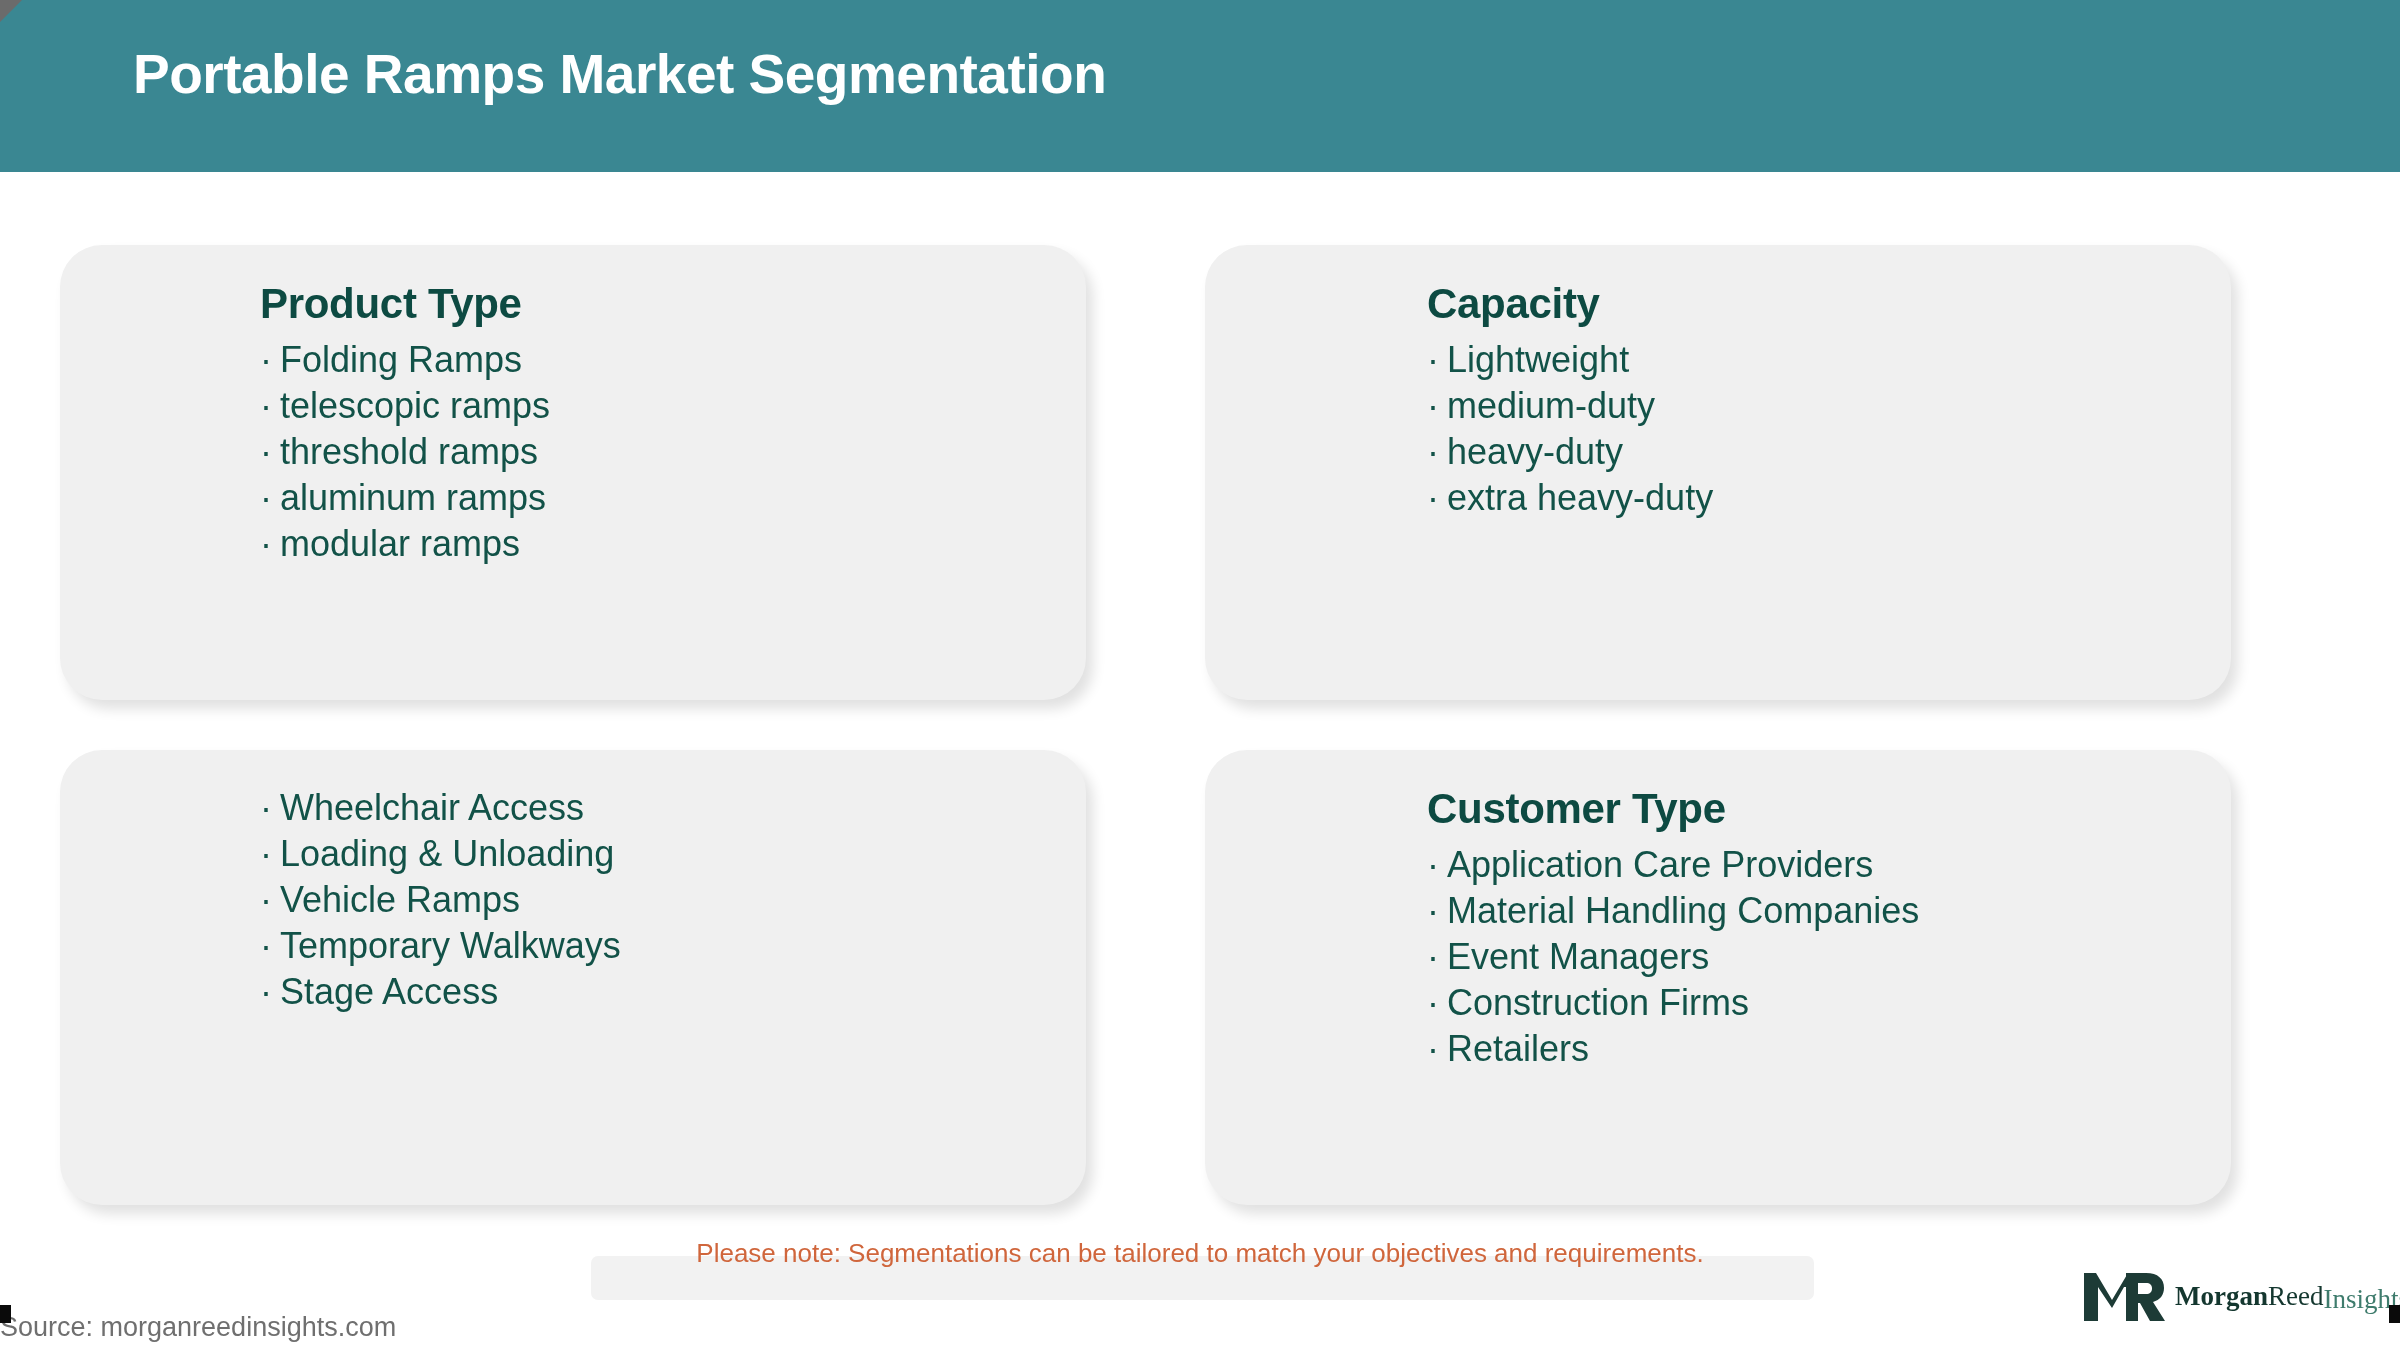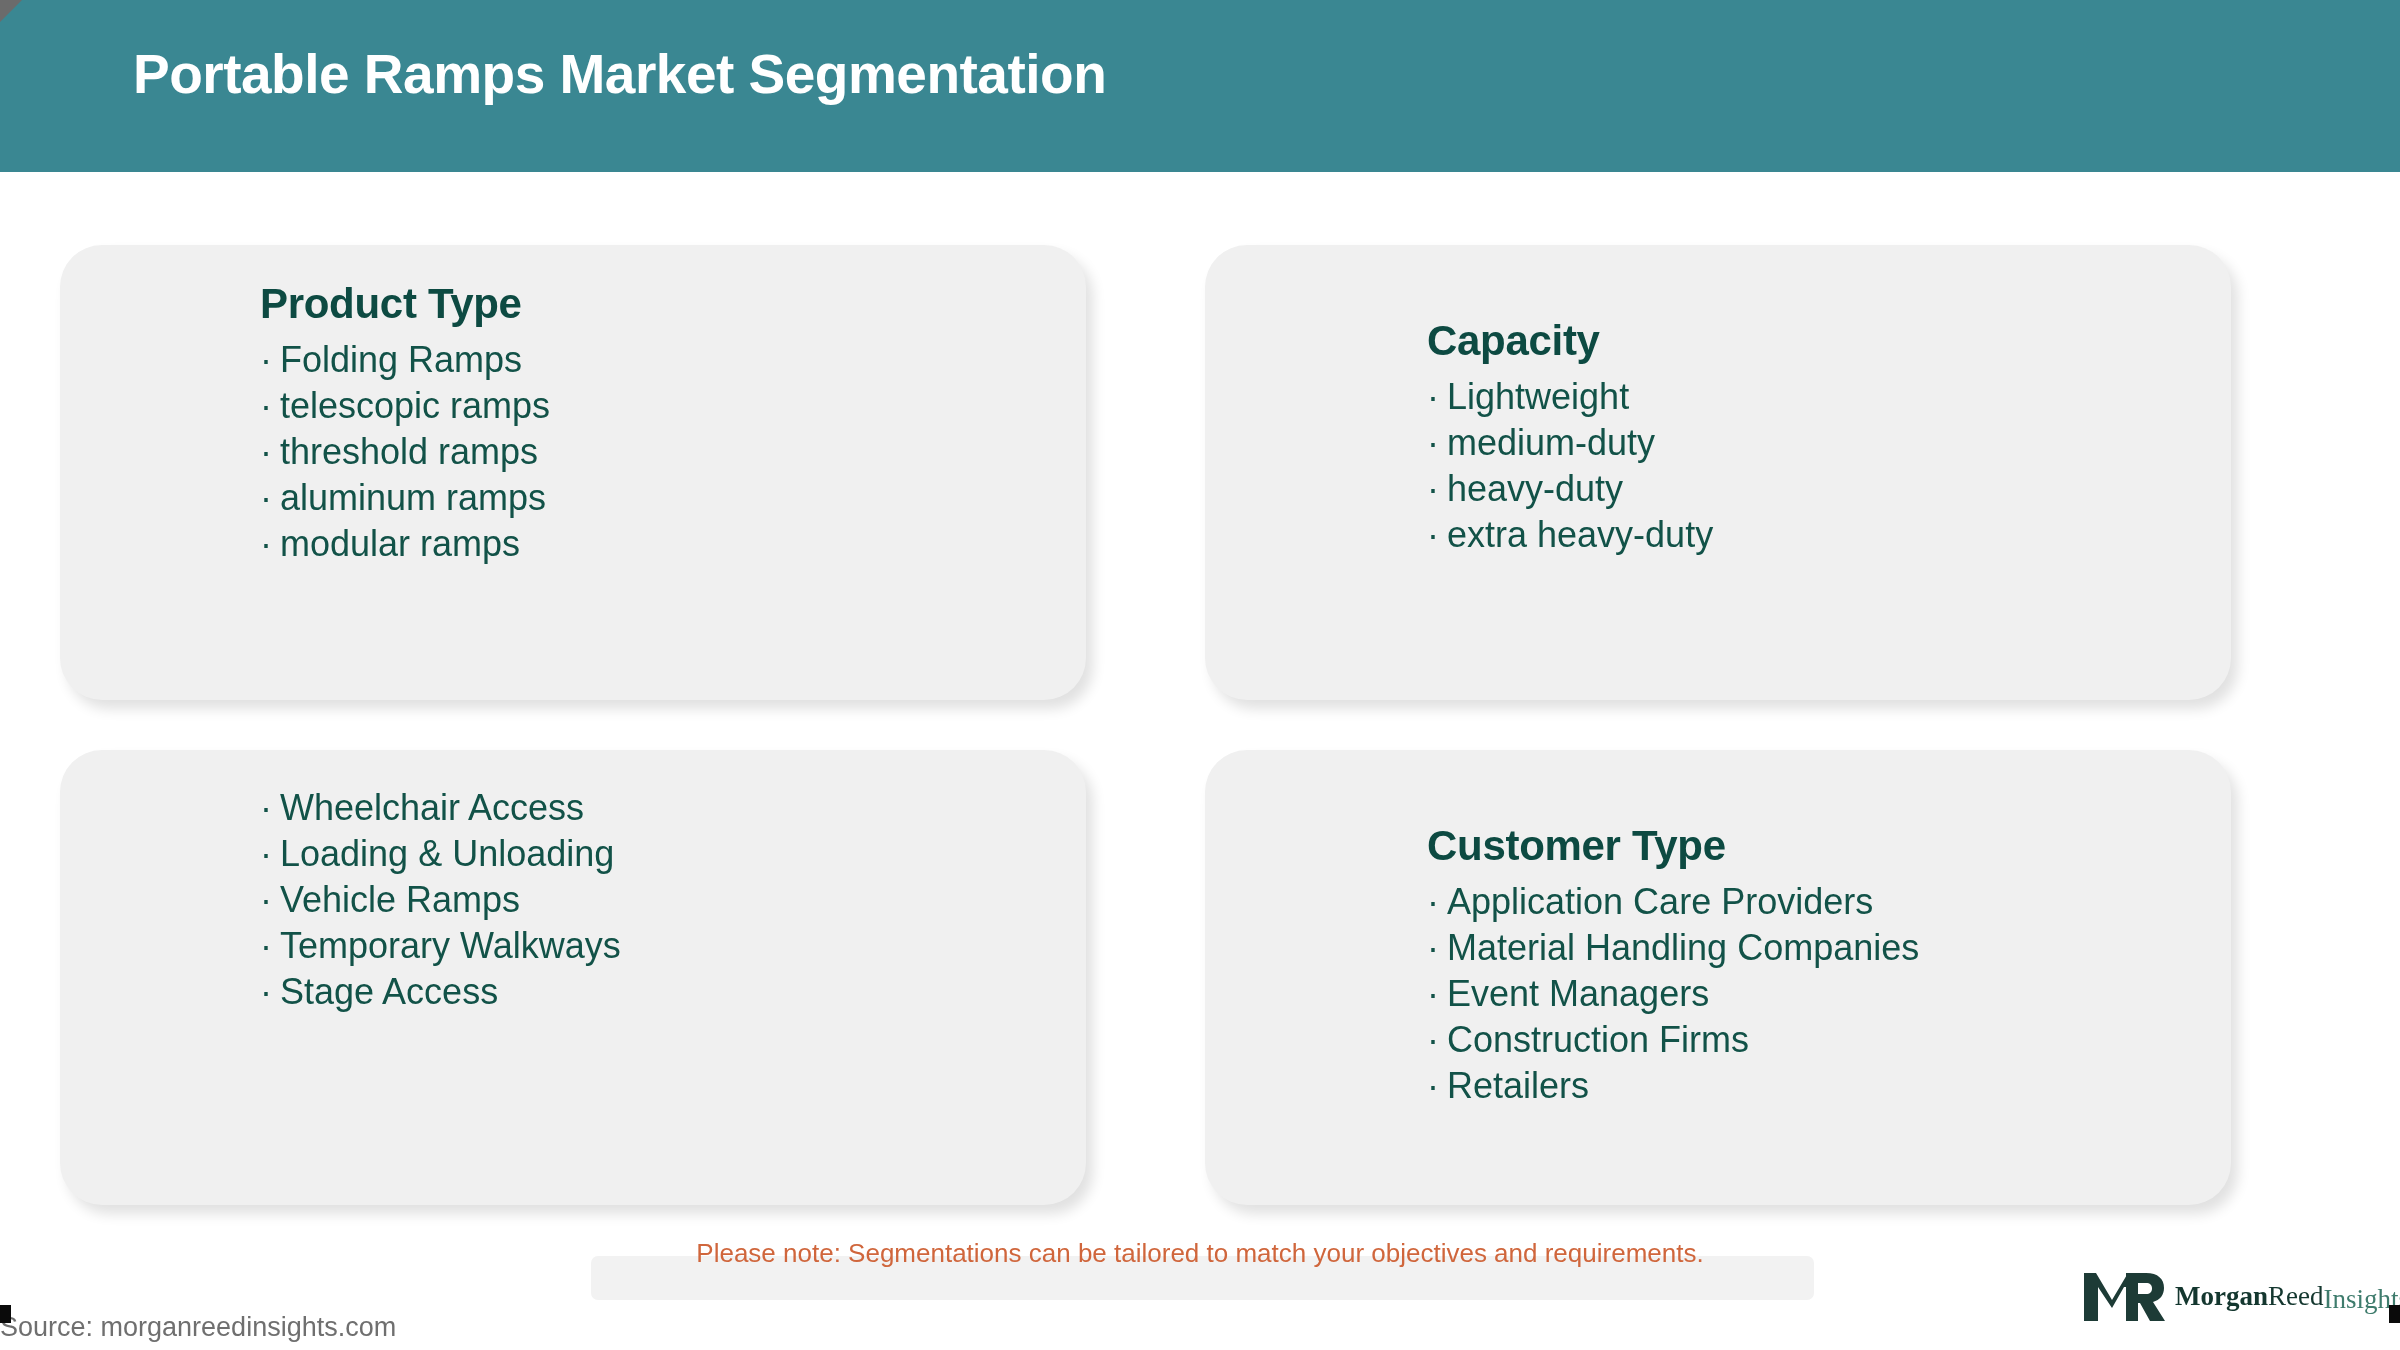--- a/index.html
+++ b/index.html
@@ -64,21 +64,21 @@
   .card.c2 { left: 60px;   top: 578px; width: 1026px; height: 455px; }
   .card.c3 { left: 1205px; top: 578px; width: 1026px; height: 455px; }
 
   .card-inner {
     position: absolute;
     left: 200px;
     top: 35px;
     right: 40px;
   }
   .card.c1 .card-inner,
-  .card.c3 .card-inner { left: 222px; margin-top: 37px; }
+  .card.c3 .card-inner { left: 222px; }
 
   .card-title {
     font-size: 42px;
     font-weight: bold;
     color: #0d4a42;
     letter-spacing: -0.3px;
     margin-bottom: 9px;
     white-space: nowrap;
   }
 

